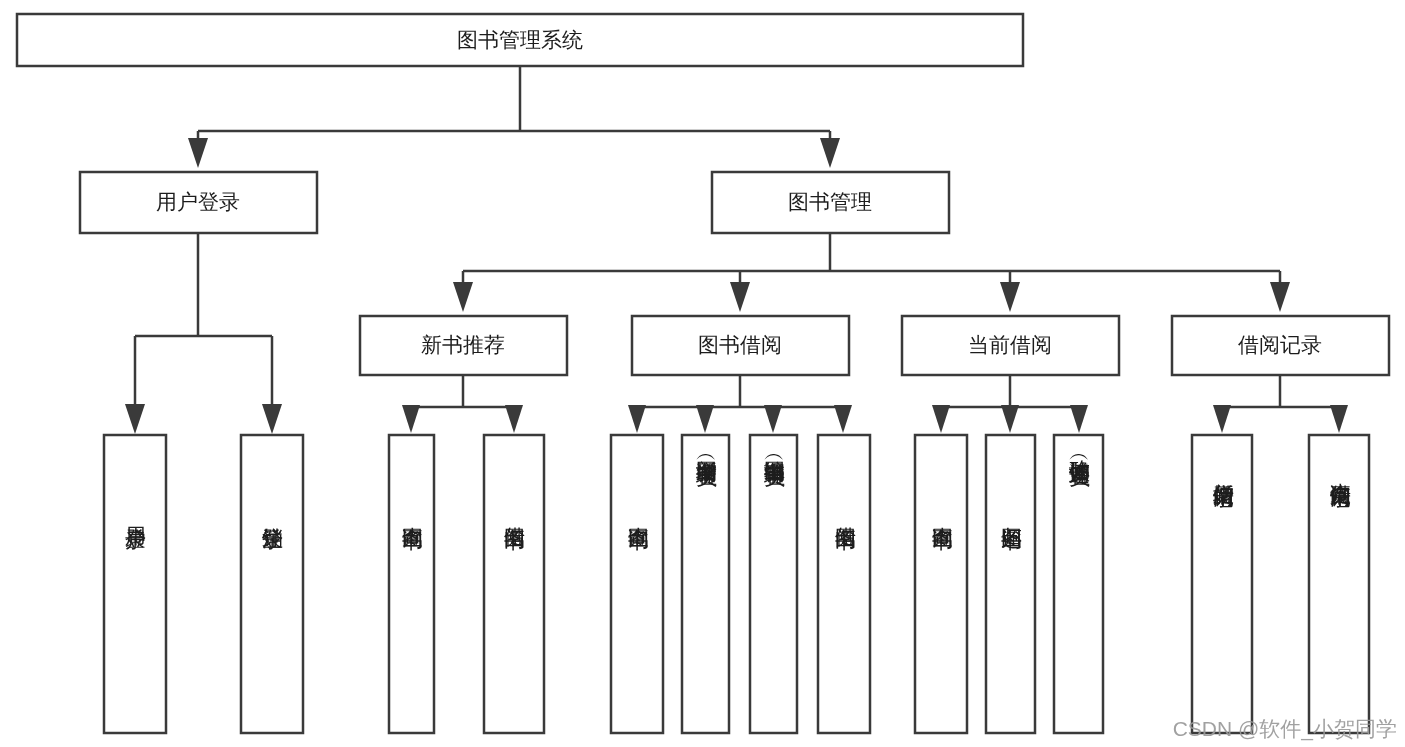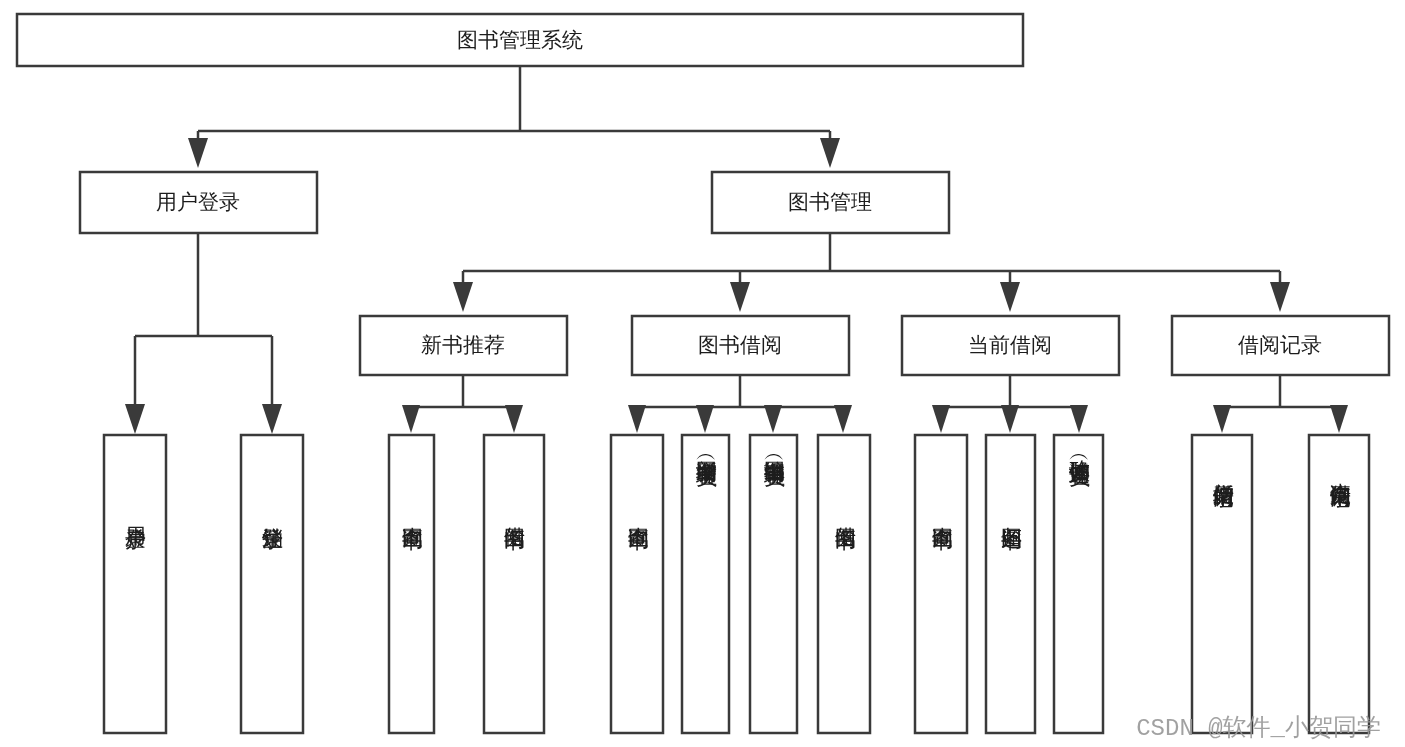--- a/index.html
+++ b/index.html
@@ -57,24 +57,24 @@
     color: #1d1d1d;
     line-height: 1.12;
     letter-spacing: 1px;
     text-align: left;
     white-space: nowrap;
     pointer-events: none;
     user-select: none;
   }
   .watermark {
     position: absolute;
-    right: 24px;
+    right: 8px;
     bottom: 4px;
-    font-family: Liberation Mono, monospace;
-    font-size: 24px;
+    font-family: Liberation Sans, sans-serif;
+    font-size: 21px;
     color: #9a9a9a;
     opacity: 0.92;
     white-space: nowrap;
     user-select: none;
   }
 </style>
 </head>
 <body>
 
 <div id="diagram-root">

